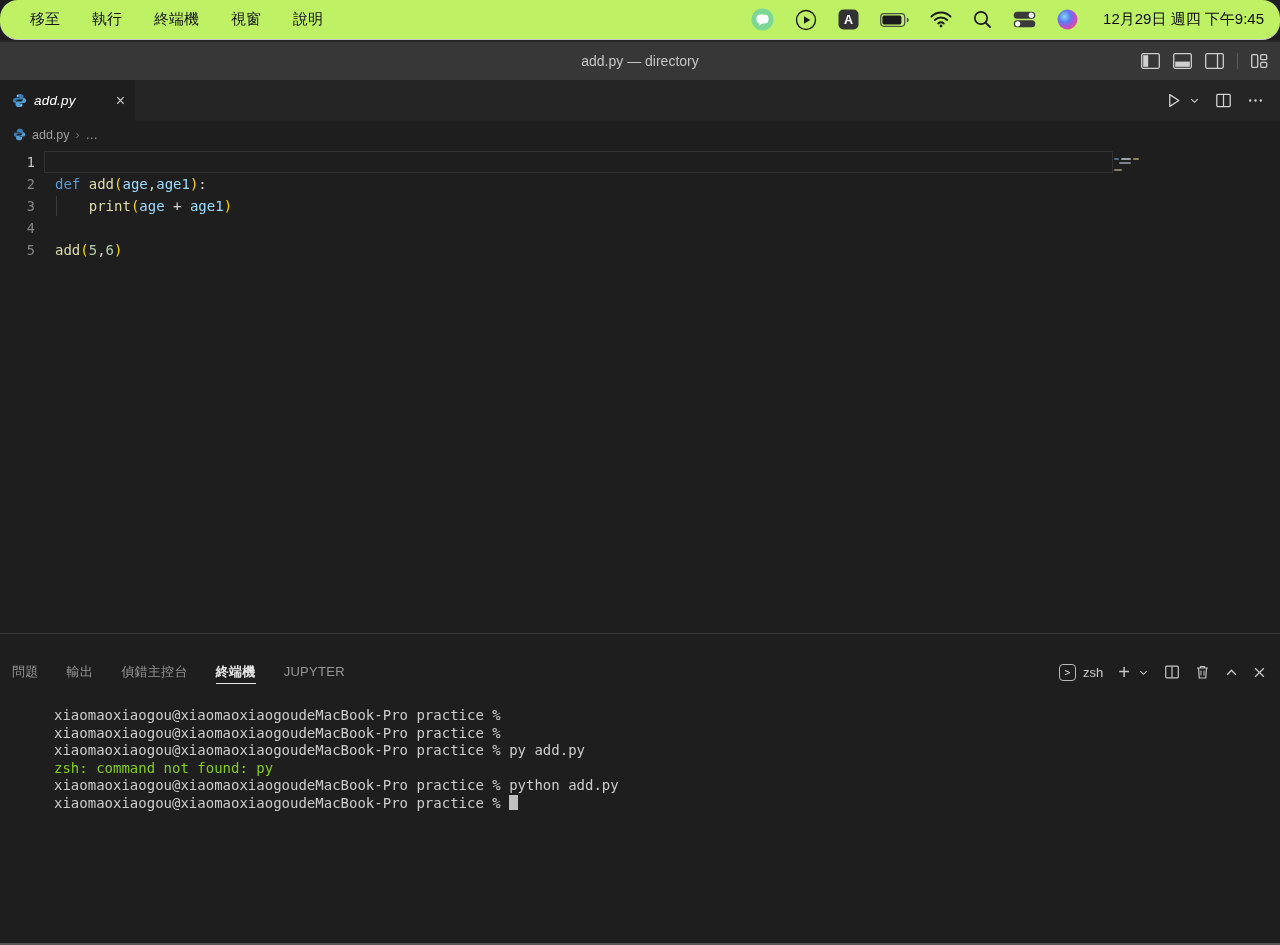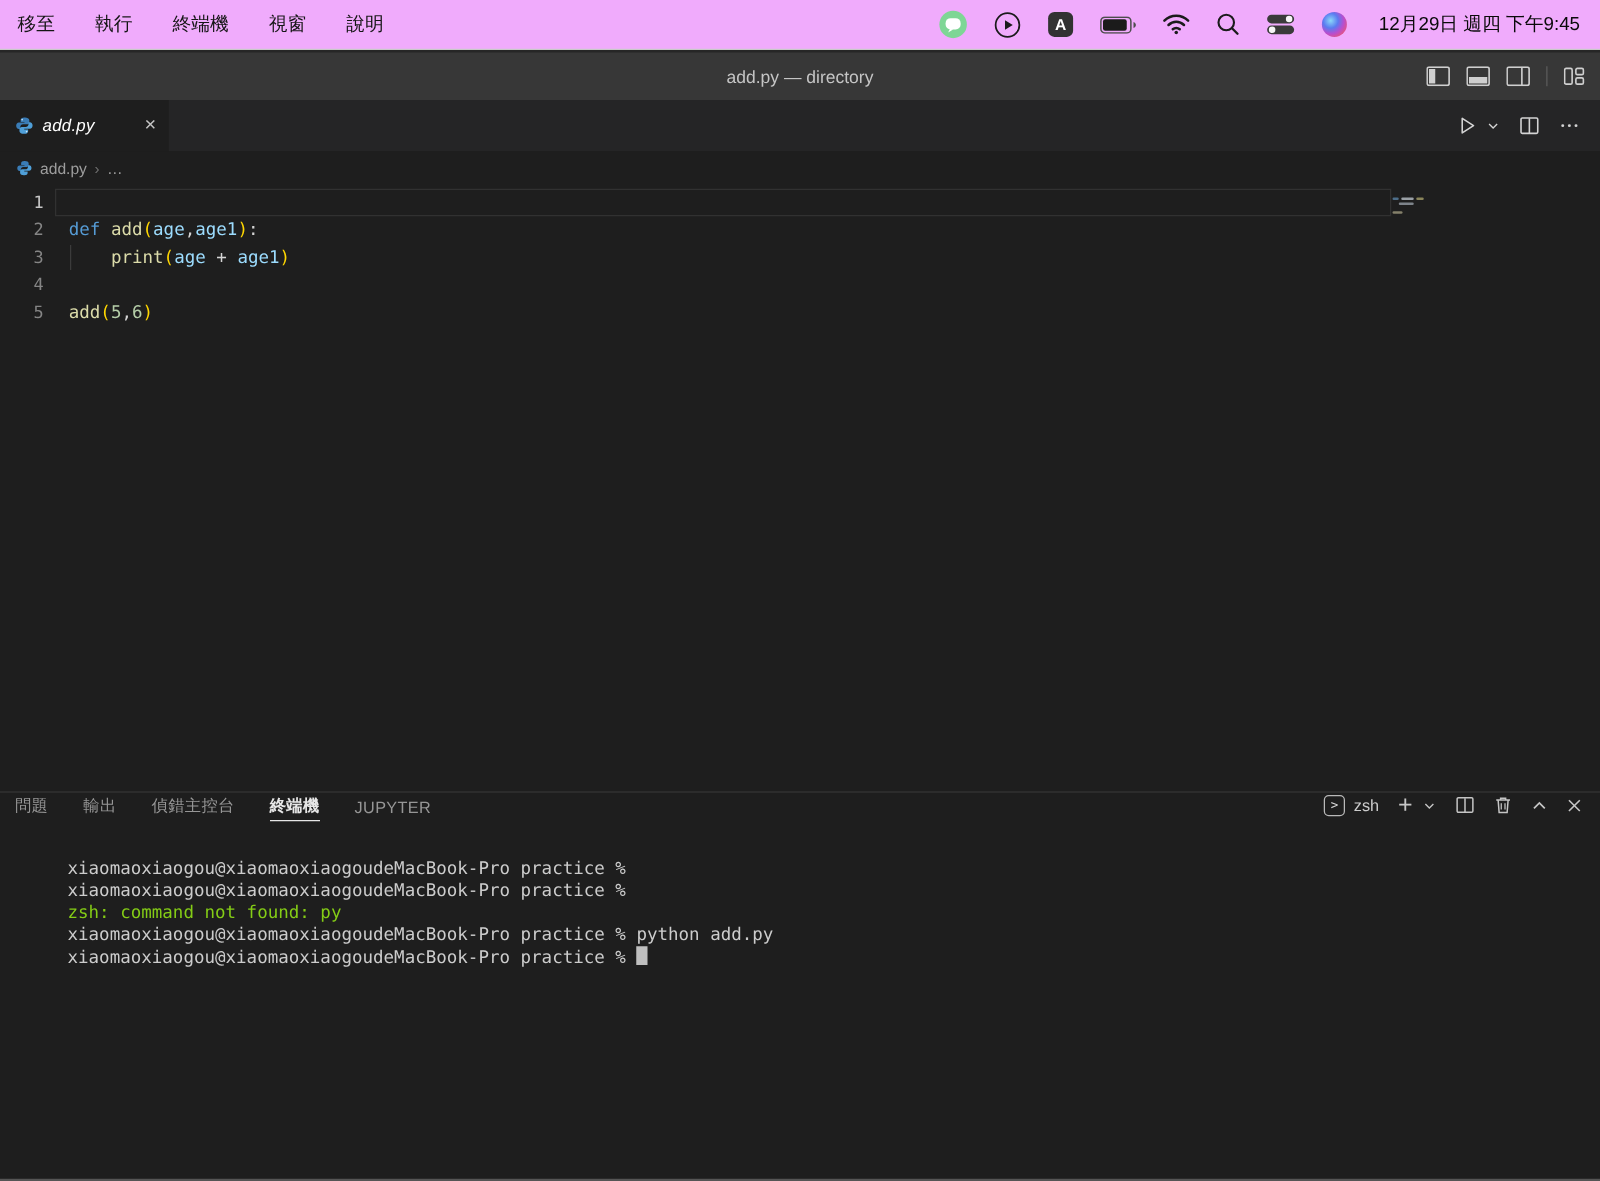--- a/index.html
+++ b/index.html
@@ -1,23 +1,23 @@
 <!DOCTYPE html>
 <html><head>
 <meta charset="utf-8">
 <style>
   * { margin:0; padding:0; box-sizing:border-box; }
   html,body { width:1280px; height:945px; overflow:hidden; }
   body { font-family:"Liberation Sans", sans-serif; background:#1e1e1e; }
   .app { width:1280px; height:945px; display:flex; flex-direction:column; }
 
   
-  .menubar { height:40px; background:#f0abfc; display:flex; align-items:center;
-             padding:0 16px 0 14px; color:#151515; font-size:15px; font-weight:500;
-             border-bottom:1px solid #c9c9c9; flex:0 0 auto; }
+  .menubar { height:40px; background:#bef264; display:flex; align-items:center;
+             padding:0 16px 0 30px; color:#151515; font-size:15px; font-weight:500;
+             border-bottom:1px solid #c9c9c9; flex:0 0 auto;border-radius:18px; }
   .menu-items { display:flex; gap:32px; }
   .menu-item { cursor:default; white-space:nowrap; }
   .menubar-right { margin-left:auto; display:flex; align-items:center; gap:21px; }
   .status-icon { display:flex; align-items:center; justify-content:center; height:24px; }
   .clock { font-size:15px; font-weight:500; color:#0a0a0a; white-space:nowrap; margin-left:4px; }
 
   
   .titlebar { height:40px; background:#373737; border-top:2px solid #262626;
               display:flex; align-items:center; justify-content:center; position:relative;
               color:#c5c5c5; font-size:14px; flex:0 0 auto; }
@@ -52,21 +52,21 @@
   .guide { position:absolute; left:12px; top:1px; bottom:1px; width:1px; background:#3b3b3b; }
 
   
   .minimap { position:absolute; right:132px; top:6px; width:34px; height:70px; }
   .mm-row { height:2px; margin-bottom:2px; display:flex; gap:2px; }
   .mm-seg { height:2px; border-radius:1px; }
 
   
   .panel { height:310px; flex:0 0 auto; background:#1e1e1e; border-top:1px solid #3a3a3a;
            display:flex; flex-direction:column; }
-  .panel-header { height:36px; display:flex; align-items:flex-start; padding:0 14px 0 12px; flex:0 0 auto; }
+  .panel-header { height:36px; display:flex; align-items:center; padding:0 14px 0 12px; flex:0 0 auto;margin-top:20px; }
   .panel-tabs { display:flex; }
   .panel-tab { display:flex; align-items:center; margin-right:28px; font-size:13px;
                color:#969696; cursor:pointer; border-bottom:1px solid transparent;
                padding-bottom:2px; padding-top:2px; letter-spacing:.3px; }
   .panel-tab.active { color:#e7e7e7; border-bottom-color:#e7e7e7; font-weight:700; }
   .panel-toolbar { margin-left:auto; display:flex; align-items:center; gap:15px; color:#c5c5c5; }
   .shell-badge { display:flex; align-items:center; gap:7px; font-size:13px; color:#cccccc; }
   .shell-icon { width:17px; height:17px; border:1px solid #b9b9b9; border-radius:4px;
                 display:flex; align-items:center; justify-content:center;
                 font-family:"DejaVu Sans Mono",monospace; font-size:10px; color:#d8d8d8; }
@@ -311,20 +311,21 @@
         <span class="icon-btn">
           <svg width="13" height="13" viewBox="0 0 12 12">
               <path d="M2 2l8 8M10 2l-8 8" fill="none" stroke="#c5c5c5" stroke-width="1.2"></path>
             </svg>
         </span>
       </div>
     </div>
     <div class="terminal" id="terminal">
         <div class="term-line" style="color: rgb(204, 204, 204);">xiaomaoxiaogou@xiaomaoxiaogoudeMacBook-Pro practice %</div>
         <div class="term-line" style="color: rgb(204, 204, 204);">xiaomaoxiaogou@xiaomaoxiaogoudeMacBook-Pro practice %</div>
+        <div class="term-line" style="color: rgb(204, 204, 204);">xiaomaoxiaogou@xiaomaoxiaogoudeMacBook-Pro practice % py add.py</div>
         <div class="term-line" style="color: #84cc16;">zsh: command not found: py</div>
         <div class="term-line" style="color: rgb(204, 204, 204);">xiaomaoxiaogou@xiaomaoxiaogoudeMacBook-Pro practice % python add.py</div>
         <div class="term-line" style="color: rgb(204, 204, 204);">xiaomaoxiaogou@xiaomaoxiaogoudeMacBook-Pro practice % <span class="cursor"></span></div>
       </div>
   </div>
 
   <div class="bottom-edge"></div>
 </div>
 
 </body></html>

